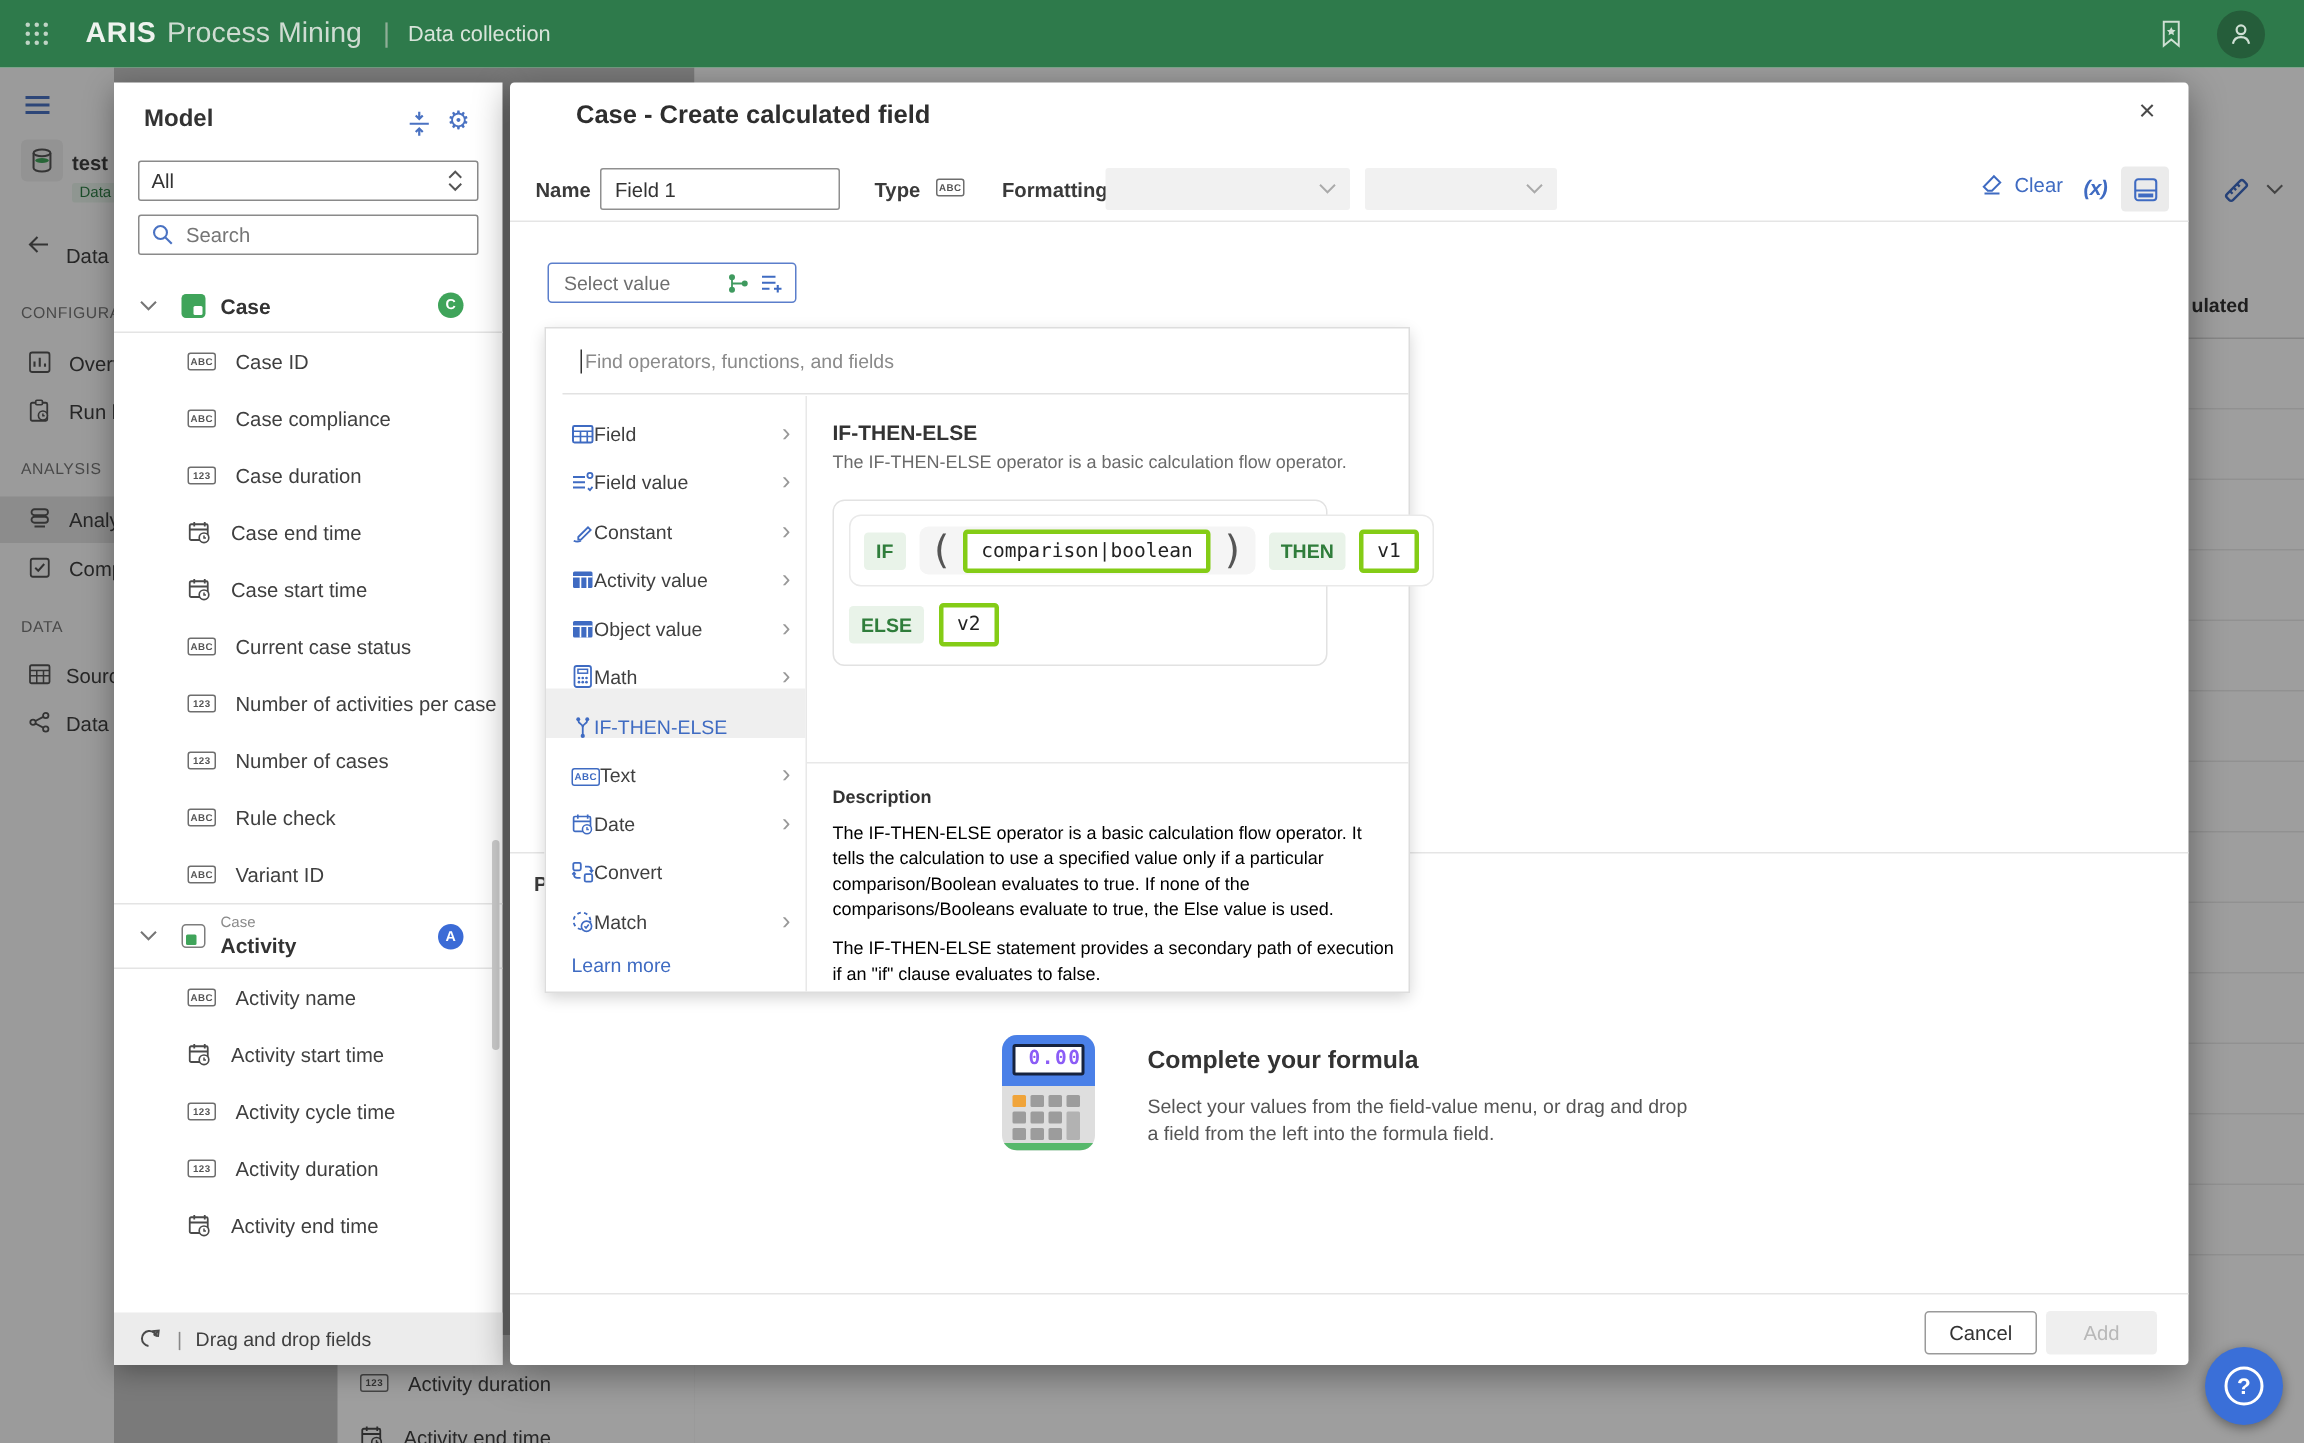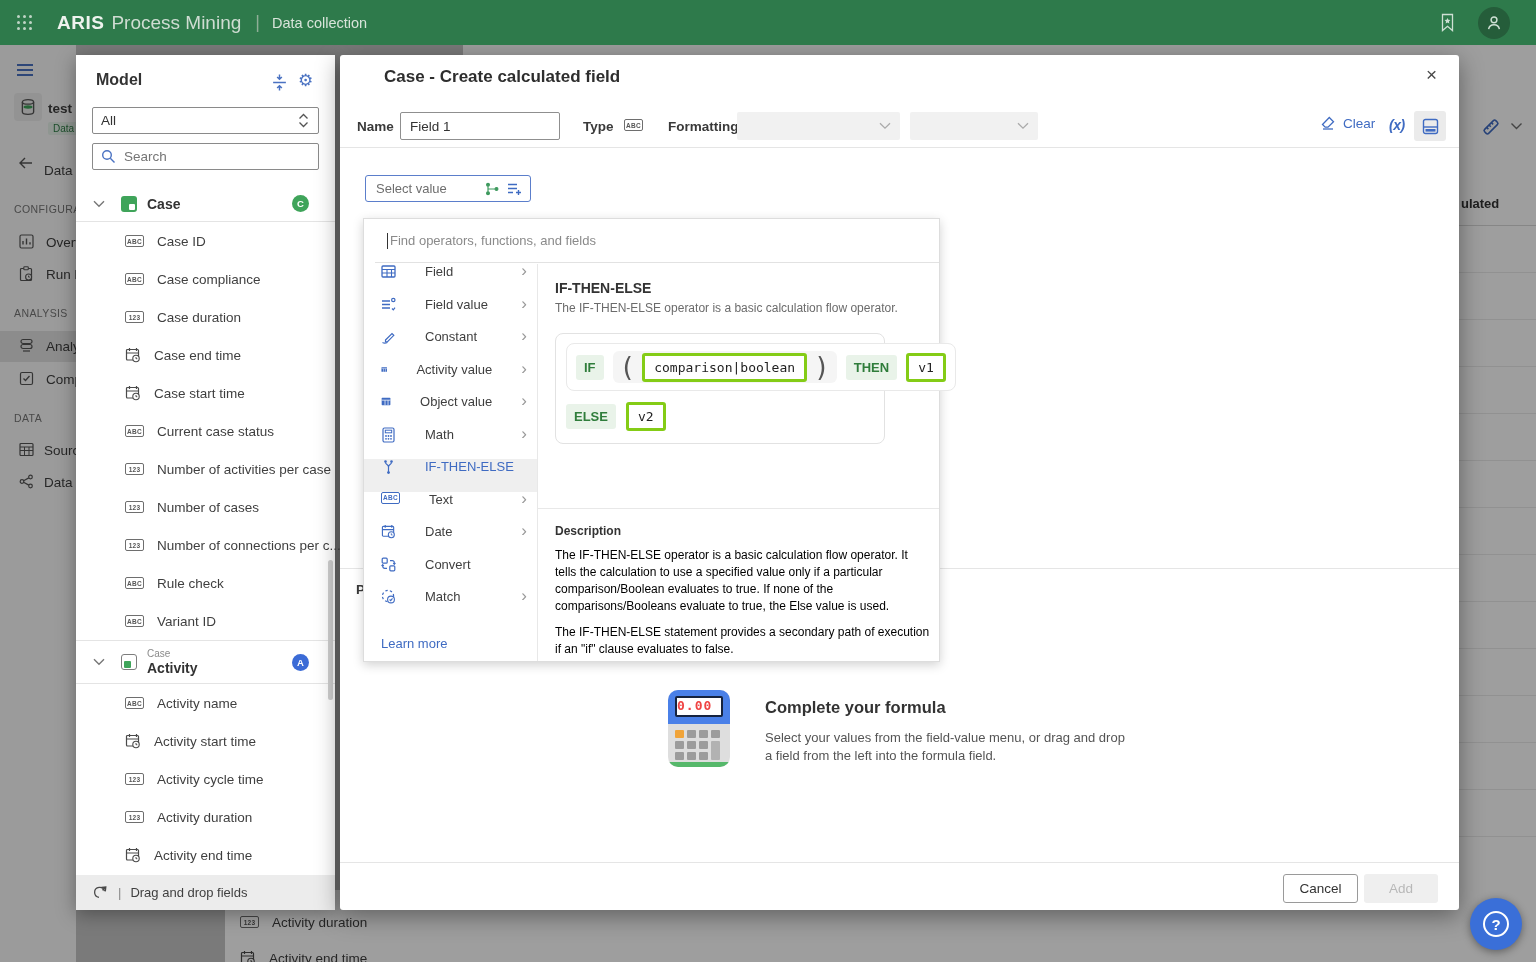--- a/index.html
+++ b/index.html
@@ -78,21 +78,21 @@
   .selval .ph { font-size:13px; color:#6e6e6e; flex:1; }
   .preview-p { position:absolute; left:16px; top:527px; font-size:13.5px; font-weight:700; color:#3a3a3a; }
 
   
   .panel { position:absolute; left:23px; top:163px; width:577px; height:444px; background:#fff;
     border:1px solid #ddd; box-shadow:0 3px 10px rgba(0,0,0,.18); z-index:3;padding-left:11px; }
   .find { height:44px; border-bottom:1px solid #e2e2e2; display:flex; align-items:center; padding-left:12px; gap:2px; }
   .caret { width:1px; height:16px; background:#333; }
   .find .ph { font-size:13px; color:#8a8a8a; }
   .ops { position:absolute; left:0; top:45px; width:174px; bottom:0; border-right:1px solid #e8e8e8; }
-  .op { height:32.5px; display:flex; align-items:flex-start; padding:0 10px 0 17px; gap:29px; cursor:pointer; }
+  .op { height:32.5px; display:flex; align-items:flex-end; padding:0 10px 0 17px; gap:0; cursor:pointer; }
   .op .lbl { font-size:13px; color:#3f3f3f; flex:1; white-space:nowrap; }
   .op .chev { color:#999; font-size:17px; line-height:1; margin-top:-2px; }
   .op.sel { background:#efefef; }
   .op.sel .lbl { color:#3f6bc2; }
   .learn { margin:14px 0 0 17px; font-size:13px; color:#3f6bc2; cursor:pointer; display:inline-block; }
 
   
   .detail { position:absolute; left:174px; top:45px; right:0; bottom:0; padding:16px 17px 0 17px; }
   .dt-title { font-size:14px; font-weight:700; color:#333; }
   .dt-sub { font-size:12px; color:#6b6b6b; margin-top:5px; }
@@ -106,22 +106,22 @@
   .f-row2 { margin-top:11px; display:flex; align-items:center; gap:10px; }
   .dt-div { height:1px; background:#e8e8e8; margin:0 -17px; margin-top:64px; }
   .desc-t { font-size:12px; font-weight:700; color:#333; margin-top:15px; }
   .desc-p { font-size:12px; color:#000000; line-height:1.42; margin-top:9px; width:376px; }
 
   
   .calc { position:absolute; left:328px; top:635px; width:62px; height:77px; border-radius:10px;
     background:#dedede; overflow:hidden; }
   .calc-top { height:34px; background:#4a80e8; padding:6px 7px 0; }
   .calc-display { height:21px; background:#fff; border:2.5px solid #16233f; border-radius:2px;
-    font-family:"DejaVu Sans Mono",monospace; font-size:13px; font-weight:700; color:#ef4444;
-    text-align:left; line-height:16px; letter-spacing:1px; }
+    font-family:"DejaVu Sans Mono",monospace; font-size:13px; font-weight:700; color:#8b5cf6;
+    text-align:right; line-height:16px; letter-spacing:1px; }
   .calc-body { display:grid; grid-template-columns:repeat(4,9px); grid-auto-rows:8px; gap:3px; padding:6px 0 0 7px; }
   .calc-body b { background:#9c9c9c; border-radius:1px; }
   .calc-body b.orange { background:#f0a43a; }
   .calc-body b.tall { grid-row:span 2; background:#b2b2b2; }
   .calc-green { position:absolute; bottom:0; width:100%; height:5px; background:#56b86b; }
   .es-title { position:absolute; left:425px; top:643px; font-size:16.5px; font-weight:700; color:#333; }
   .es-text { position:absolute; left:425px; top:674px; font-size:13px; color:#555; width:362px; line-height:1.35; }
 
   
   .d-footer { position:absolute; left:0; bottom:0; width:100%; height:48px; border-top:1px solid #e5e5e5; }
@@ -405,24 +405,20 @@
       </div>
     <div class="m-item">
         <span class="ab-badge">123</span>
         <span class="lbl">Number of activities per case</span>
       </div>
     <div class="m-item">
         <span class="ab-badge">123</span>
         <span class="lbl">Number of cases</span>
       </div>
     <div class="m-item">
-        <span class="ab-badge">123</span>
-        <span class="lbl">Number of connections per c...</span>
-      </div>
-    <div class="m-item">
         <span class="ab-badge">ABC</span>
         <span class="lbl">Rule check</span>
       </div>
     <div class="m-item">
         <span class="ab-badge">ABC</span>
         <span class="lbl">Variant ID</span>
       </div>
 
     <div class="m-group" style="height:44px;border-top:1px solid #e4e4e4;">
       <svg width="12" height="8" viewBox="0 0 12 8">

